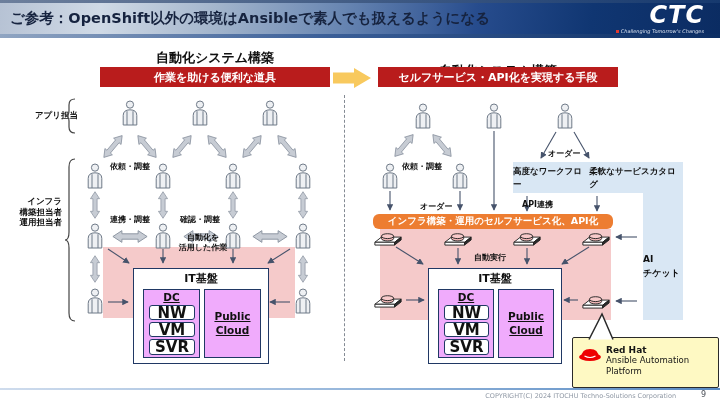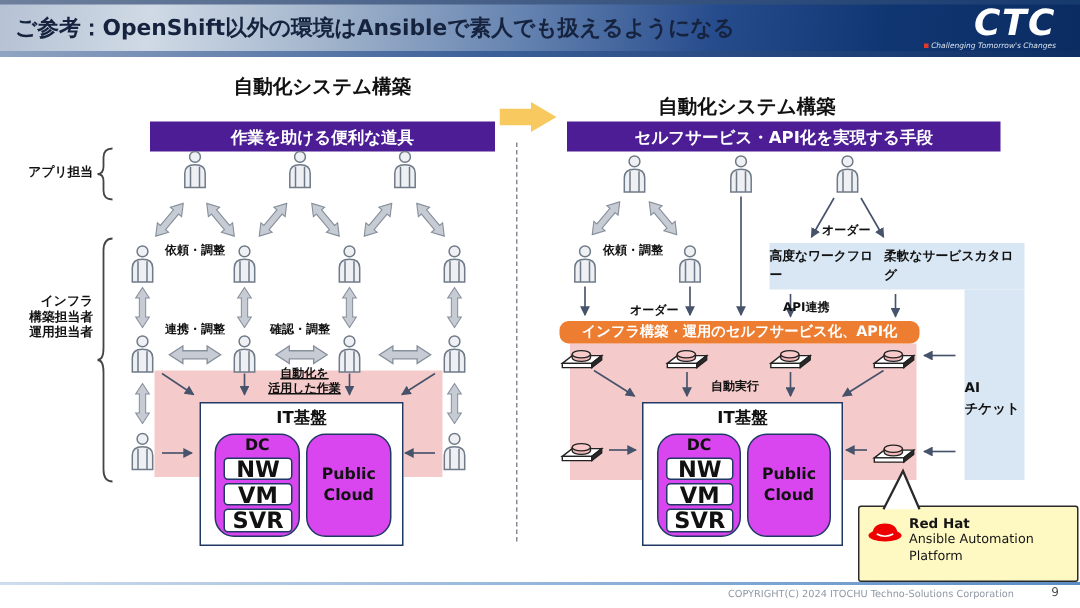--- a/index.html
+++ b/index.html
@@ -16,39 +16,39 @@
   .banner::after{content:"";position:absolute;bottom:0;left:0;right:0;height:4px;
     background:linear-gradient(90deg,#90a5c2 0%,#3b5f98 45%,#0c2e63 100%);}
   .slide-title{position:absolute;left:10px;top:9px;font-size:14.5px;font-weight:bold;color:#16233f;white-space:nowrap;}
   .ctc{position:absolute;right:16px;top:3px;text-align:right;color:#fff;line-height:1;}
   .ctc-text{font-size:24px;font-weight:bold;font-style:italic;letter-spacing:1px;}
   .ctc-tag{font-size:5px;font-style:italic;color:#d9e1ee;margin-top:2px;}
   .tick{display:inline-block;width:3px;height:3px;background:#e03a2f;margin-right:2px;vertical-align:middle;}
 
   
   .col-head{font-size:13px;font-weight:bold;color:#111;text-align:center;}
-  .col-bar{background:#4c1d95;color:#fff;font-size:11px;font-weight:bold;
-           display:flex;align-items:center;justify-content:center;white-space:nowrap;margin-top:14px;}
+  .col-bar{background:#b91c1c;color:#fff;font-size:11px;font-weight:bold;
+           display:flex;align-items:center;justify-content:center;white-space:nowrap;}
 
   
   .divider{border-left:1px dashed #848a93;width:0;}
 
   
   .lbl{font-size:8px;font-weight:bold;color:#111;white-space:nowrap;}
   .role-lbl{font-size:8.5px;font-weight:bold;color:#111;text-align:right;line-height:1.25;}
   .brace{stroke:#444;stroke-width:1.2;fill:none;}
 
   
   .pink{background:#f5caca;}
   .blue{background:#d9e7f4;}
   .orange-bar{background:#ed7d31;border-radius:6px;color:#fff;font-size:9.5px;font-weight:bold;
               display:flex;align-items:center;justify-content:center;white-space:nowrap;}
   .itbox{background:#fff;border:1.6px solid #203864;}
   .itbox .it-title{font-size:11px;font-weight:bold;text-align:center;margin-top:2px;}
-  .subbox{position:absolute;background:#d946ef;border:1.3px solid #203864;border-radius:13px;}
+  .subbox{position:absolute;background:#f0abfc;border:1.3px solid #203864;border-radius:0;text-decoration:underline;}
   .dc-title{font-size:10.5px;font-weight:bold;text-align:center;margin-top:1px;}
   .chip{position:absolute;background:#fff;border:1.3px solid #203864;border-radius:3px;
         font-size:15px;font-weight:bold;display:flex;align-items:center;justify-content:center;}
   .cloud-txt{font-size:10.5px;font-weight:bold;text-align:center;line-height:1.25;}
 
   
   .person{stroke:#6f7a88;fill:#eef0f3;}
   .dbl{fill:#c7ccd4;stroke:#868f9c;stroke-width:1;}
   .disc-stroke{stroke:#222;stroke-width:1;}
   .thin{stroke:#46536b;stroke-width:1.1;fill:none;marker-end:url(#ah);}
@@ -104,25 +104,25 @@
   </header>
 
   <div class="abs col-head" style="left:100px;top:49px;width:230px;">自動化システム構築</div>
   <div class="abs col-bar" style="left:100px;top:67px;width:230px;height:20px;">作業を助ける便利な道具</div>
 
   <svg class="abs" style="left:333px;top:68px;" width="38" height="20" viewBox="0 0 38 20">
     <polygon points="0,4.5 21,4.5 21,0 38,10 21,20 21,15.5 0,15.5" fill="#f8c95e"></polygon>
   </svg>
 
   <div class="abs col-head" style="left:378px;top:62px;width:240px;">自動化システム構築</div>
-  <div class="abs col-bar" style="left:378px;top:67px;width:289px;height:20px;">セルフサービス・API化を実現する手段</div>
+  <div class="abs col-bar" style="left:378px;top:67px;width:240px;height:20px;">セルフサービス・API化を実現する手段</div>
 
   <div class="abs divider" style="left:344px;top:95px;height:266px;"></div>
 
-  <div class="abs role-lbl" style="left:14px;top:110px;width:48px;">アプリ担当</div>
+  <div class="abs role-lbl" style="left:30px;top:110px;width:48px;">アプリ担当</div>
   <svg class="abs" style="left:64px;top:98px;" width="12" height="36" viewBox="0 0 12 36">
     <path class="brace" d="M11,1 Q5,1 5,7 L5,13 Q5,18 1,18 Q5,18 5,23 L5,29 Q5,35 11,35"></path>
   </svg>
   <div class="abs role-lbl" style="left:2px;top:196px;width:60px;">
     <div>インフラ</div>
     <div>構築担当者</div>
     <div>運用担当者</div>
   </div>
   <svg class="abs" style="left:64px;top:158px;" width="12" height="164" viewBox="0 0 12 164">
     <path class="brace" d="M11,1 Q5,1 5,9 L5,74 Q5,82 1,82 Q5,82 5,90 L5,155 Q5,163 11,163"></path>
@@ -261,21 +261,21 @@
   <svg class="abs dbl" style="left:81px;top:262px;transform:rotate(90deg);" width="28" height="14" viewBox="0 0 40 16">
       <use href="#dblA"></use>
     </svg>
   <svg class="abs dbl" style="left:289px;top:262px;transform:rotate(90deg);" width="28" height="14" viewBox="0 0 40 16">
       <use href="#dblA"></use>
     </svg>
 
   <div class="abs lbl" style="left:110px;top:161px;">依頼・調整</div>
   <div class="abs lbl" style="left:110px;top:214px;">連携・調整</div>
   <div class="abs lbl" style="left:180px;top:214px;">確認・調整</div>
-  <div class="abs lbl ctr" style="left:168px;top:244px;width:70px;line-height:1.2;text-decoration:underline;">
+  <div class="abs lbl ctr" style="left:168px;top:233px;width:70px;line-height:1.2;">
     <div>自動化を</div>
     <div>活用した作業</div>
   </div>
 
   <div class="abs itbox" style="left:133px;top:268px;width:134px;height:94px;">
     <div class="it-title">IT基盤</div>
     <div class="subbox" style="left:9px;top:20px;width:55px;height:67px;">
       <div class="dc-title">DC</div>
       <div class="chip" style="left:5px;top:15px;width:44px;height:13px;">NW</div>
       <div class="chip" style="left:5px;top:32px;width:44px;height:13px;">VM</div>

